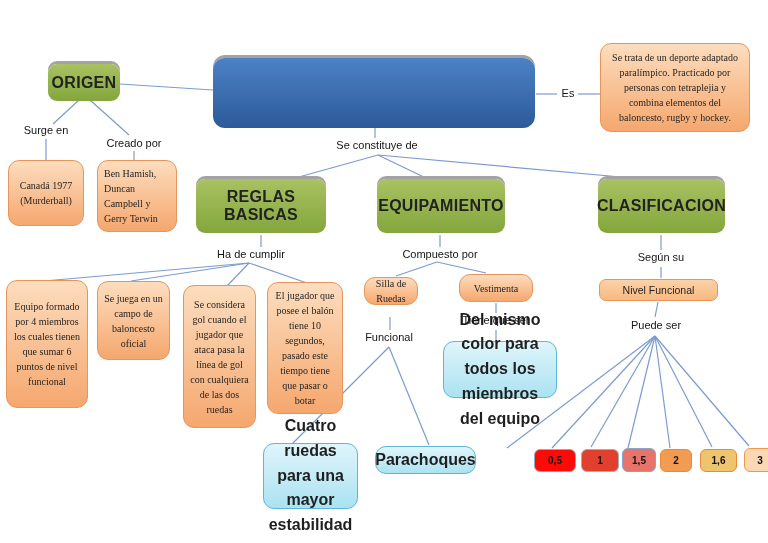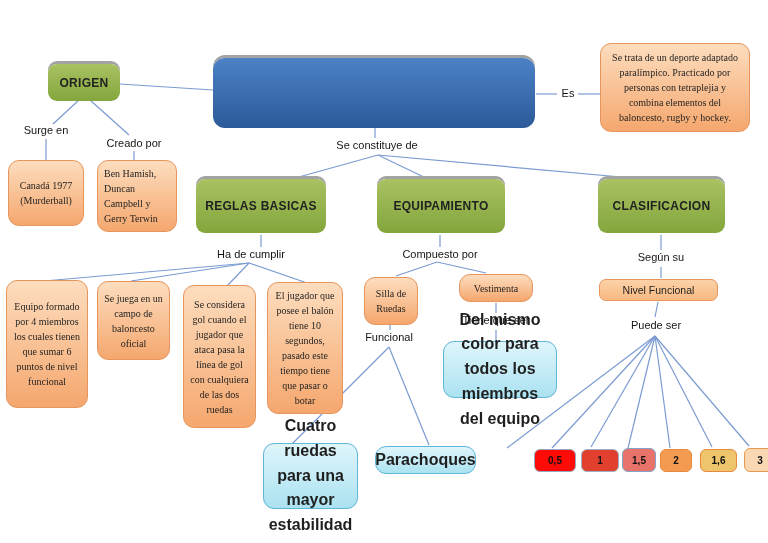--- a/index.html
+++ b/index.html
@@ -9,21 +9,21 @@
   }
   .wires{position:absolute;left:0;top:0;z-index:1;}
   .node{
     position:absolute;z-index:2;box-sizing:border-box;
     display:flex;align-items:center;justify-content:center;
     text-align:center;color:#1f1f1f;
   }
   .green{
     background:linear-gradient(#a9c162,#83a63c);
     border-radius:9px;box-shadow:0 -3px 0 #a3a3a3;
-    font-size:12px;font-weight:600;letter-spacing:.3px;color:#222;
+    font-size:16px;font-weight:600;letter-spacing:.3px;color:#222;
   }
   .bluebig{
     background:linear-gradient(#4c81c6,#2c5a99);
     border-radius:12px;box-shadow:0 -3px 0 #a3a3a3;
   }
   .orange{
     background:linear-gradient(#fdddbe,#f5a76e);
     border:1.5px solid #e6955c;border-radius:11px;
     font-size:10px;line-height:1.5;padding:10px 6px;font-family:Liberation Serif, serif;
   }
@@ -115,21 +115,21 @@
 
   <span class="lbl" style="left:213px;top:248px;width:76px;">Ha de cumplir</span>
 
   <div class="node orange" style="left:6px;top:280px;width:82px;height:128px;">Equipo formado por 4 miembros los cuales tienen que sumar 6 puntos de nivel funcional</div>
   <div class="node orange" style="left:97px;top:281px;width:73px;height:79px;">Se juega en un campo de baloncesto oficial</div>
   <div class="node orange" style="left:183px;top:285px;width:73px;height:143px;">Se considera gol cuando el jugador que ataca pasa la línea de gol con cualquiera de las dos ruedas</div>
   <div class="node orange" style="left:267px;top:282px;width:76px;height:132px;">El jugador que posee el balón tiene 10 segundos, pasado este tiempo tiene que pasar o botar</div>
 
   <span class="lbl" style="left:400px;top:248px;width:80px;">Compuesto por</span>
 
-  <div class="node orange" style="left:364px;top:277px;width:54px;height:48px;">Silla de Ruedas</div>
+  <div class="node orange" style="left:364px;top:277px;width:54px;height:28px;">Silla de Ruedas</div>
   <div class="node orange" style="left:459px;top:274px;width:74px;height:28px;">Vestimenta</div>
 
   <span class="lbl" style="left:357px;top:331px;width:64px;">Funcional</span>
   <span class="lbl" style="left:459px;top:314px;width:74px;">Tiene que ser</span>
 
   <div class="node lblue" style="left:443px;top:341px;width:114px;height:57px;">Del mismo color para todos los miembros del equipo</div>
   <div class="node lblue" style="left:263px;top:443px;width:95px;height:66px;">Cuatro ruedas para una mayor estabilidad</div>
   <div class="node lblue" style="left:375px;top:446px;width:101px;height:28px;">Parachoques</div>
 
   <span class="lbl" style="left:634px;top:251px;width:54px;">Según su</span>

